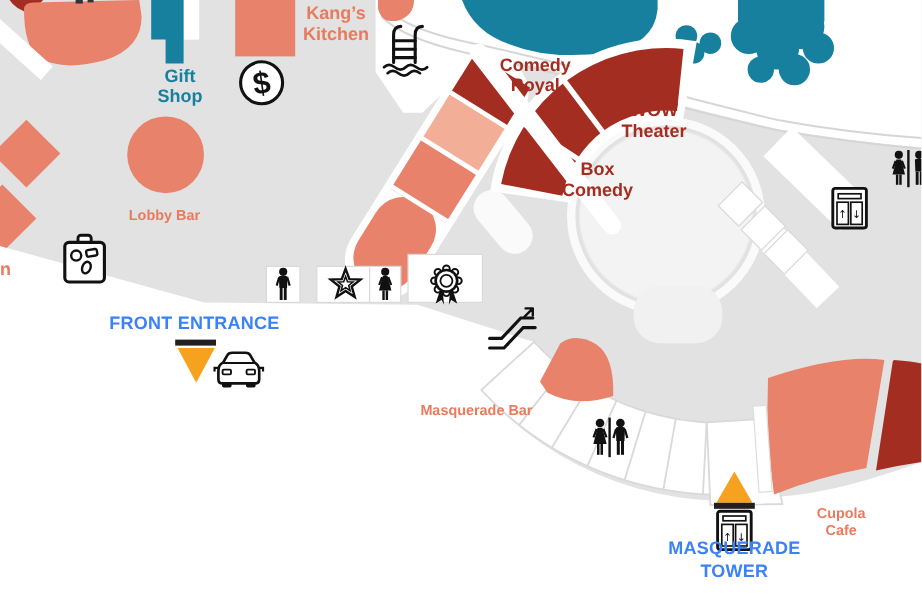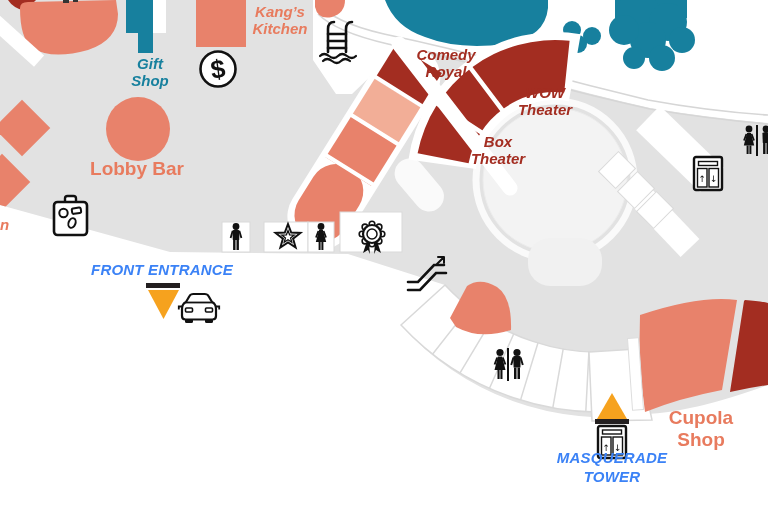--- a/index.html
+++ b/index.html
@@ -6,22 +6,22 @@
   #stage{position:relative;width:768px;height:512px;overflow:hidden;background:#fff;
          font-family:"Liberation Sans",sans-serif;}
   #stage svg{position:absolute;left:0;top:0;}
   .label{position:absolute;font-weight:bold;white-space:pre-line;line-height:1.14;
          font-family:"Liberation Sans",sans-serif;pointer-events:none;}
   .center{transform:translateX(-50%);text-align:center;}
   .coral{color:#E87B5E;}
   .teal{color:#17809E;}
   .red{color:#A32D21;}
   .ink{color:#3b82f6;}
-  .s15{font-size:15px;font-style:italic;}
-  .s16{font-size:19px;}
+  .s15{font-size:15px;}
+  .s16{font-size:12px;margin-top:15px;}
   .marker{letter-spacing:.2px;}
 </style>
 </head>
 <body>
 
 <div id="stage">
 <svg width="768" height="512" viewBox="0 0 768 512">
   <defs>
     <clipPath id="floorClip">
       <path d="M0,0 H768 V385 Q720,402 690,408 Q668,413 647,414 A272,272 0 0 1 401,325 L445,285 L348,254 L170,252 L0,205 Z"></path>
@@ -268,20 +268,21 @@
 
 <div class="label teal s15 center" style="left:150px;top:55px">Gift
 Shop</div>
 <div class="label coral s15 center" style="left:280px;top:3px">Kang’s
 Kitchen</div>
 <div class="label red s15 center" style="left:446px;top:46px">Comedy
 Royal</div>
 <div class="label red s15 center" style="left:545px;top:84px">WOW
 Theater</div>
 <div class="label red s15 center" style="left:498px;top:133px">Box
-Theater</div>
+Comedy</div>
 <div class="label coral s16 center" style="left:137px;top:158px">Lobby Bar</div>
 <div class="label ink s15 marker center" style="left:162px;top:261px">FRONT ENTRANCE</div>
-<div class="label coral s16 center" style="left:701px;top:407px">Cupola Shop</div>
+<div class="label coral s16 center" style="left:397px;top:321px">Masquerade Bar</div>
+<div class="label coral s16 center" style="left:701px;top:407px">Cupola Cafe</div>
 <div class="label ink s15 marker center" style="left:612px;top:449px;line-height:1.25">MASQUERADE
 TOWER</div>
 <div class="label coral s15" style="left:0px;top:216px">n</div>
 </div>
 
 </body></html>

